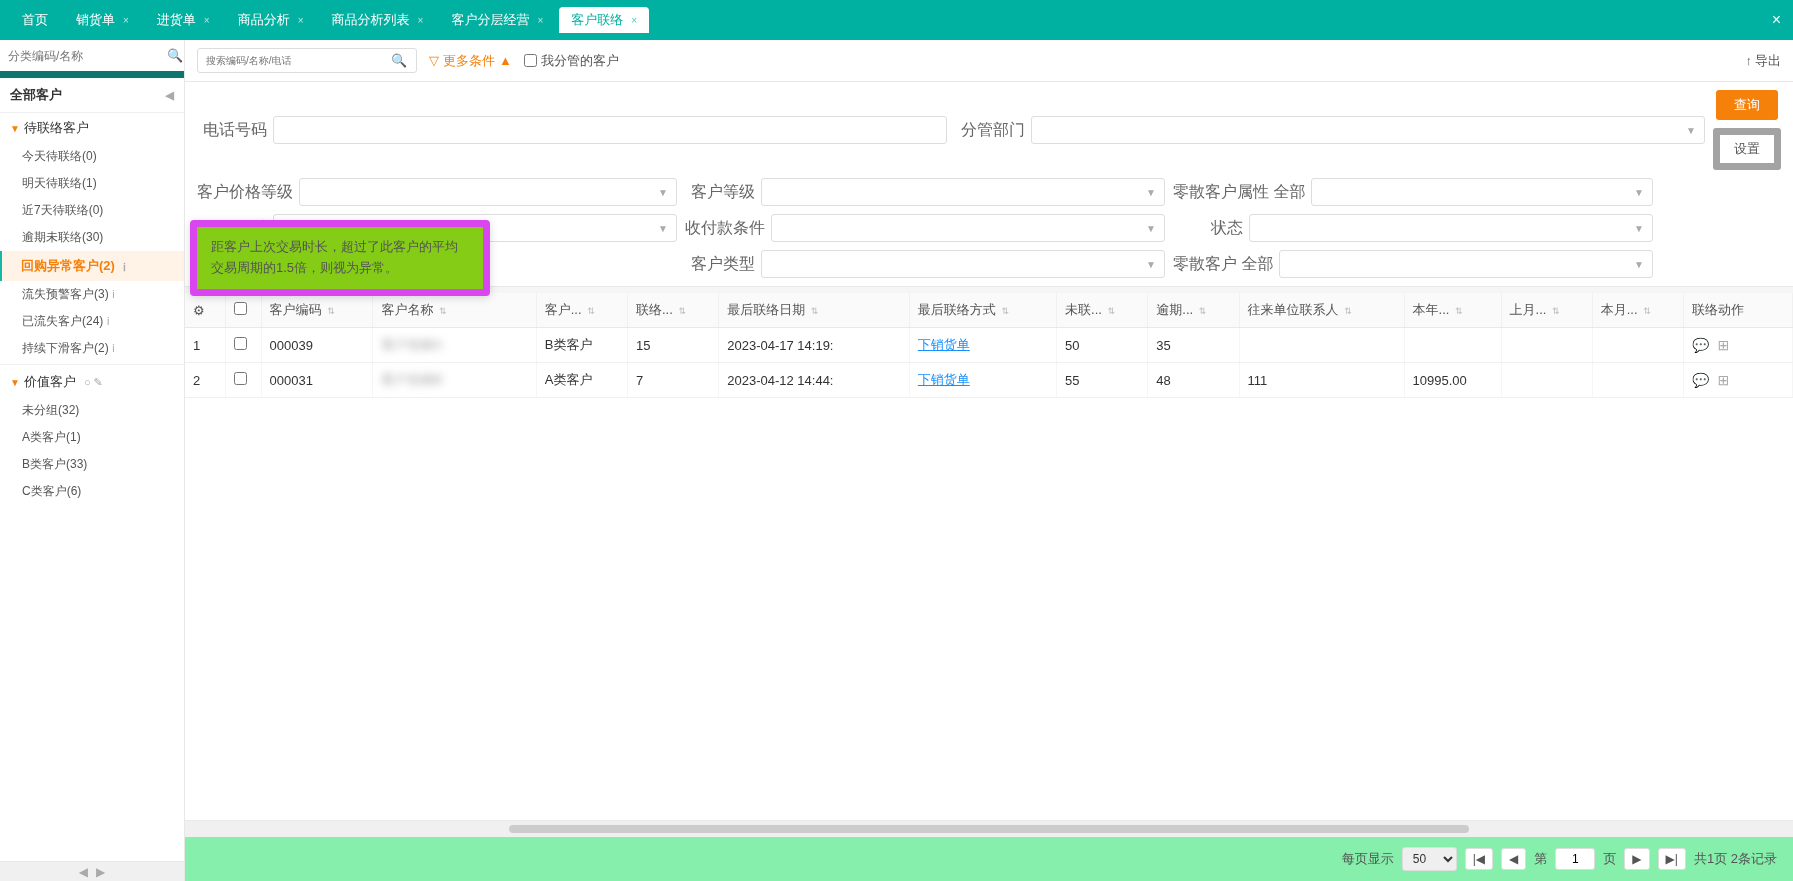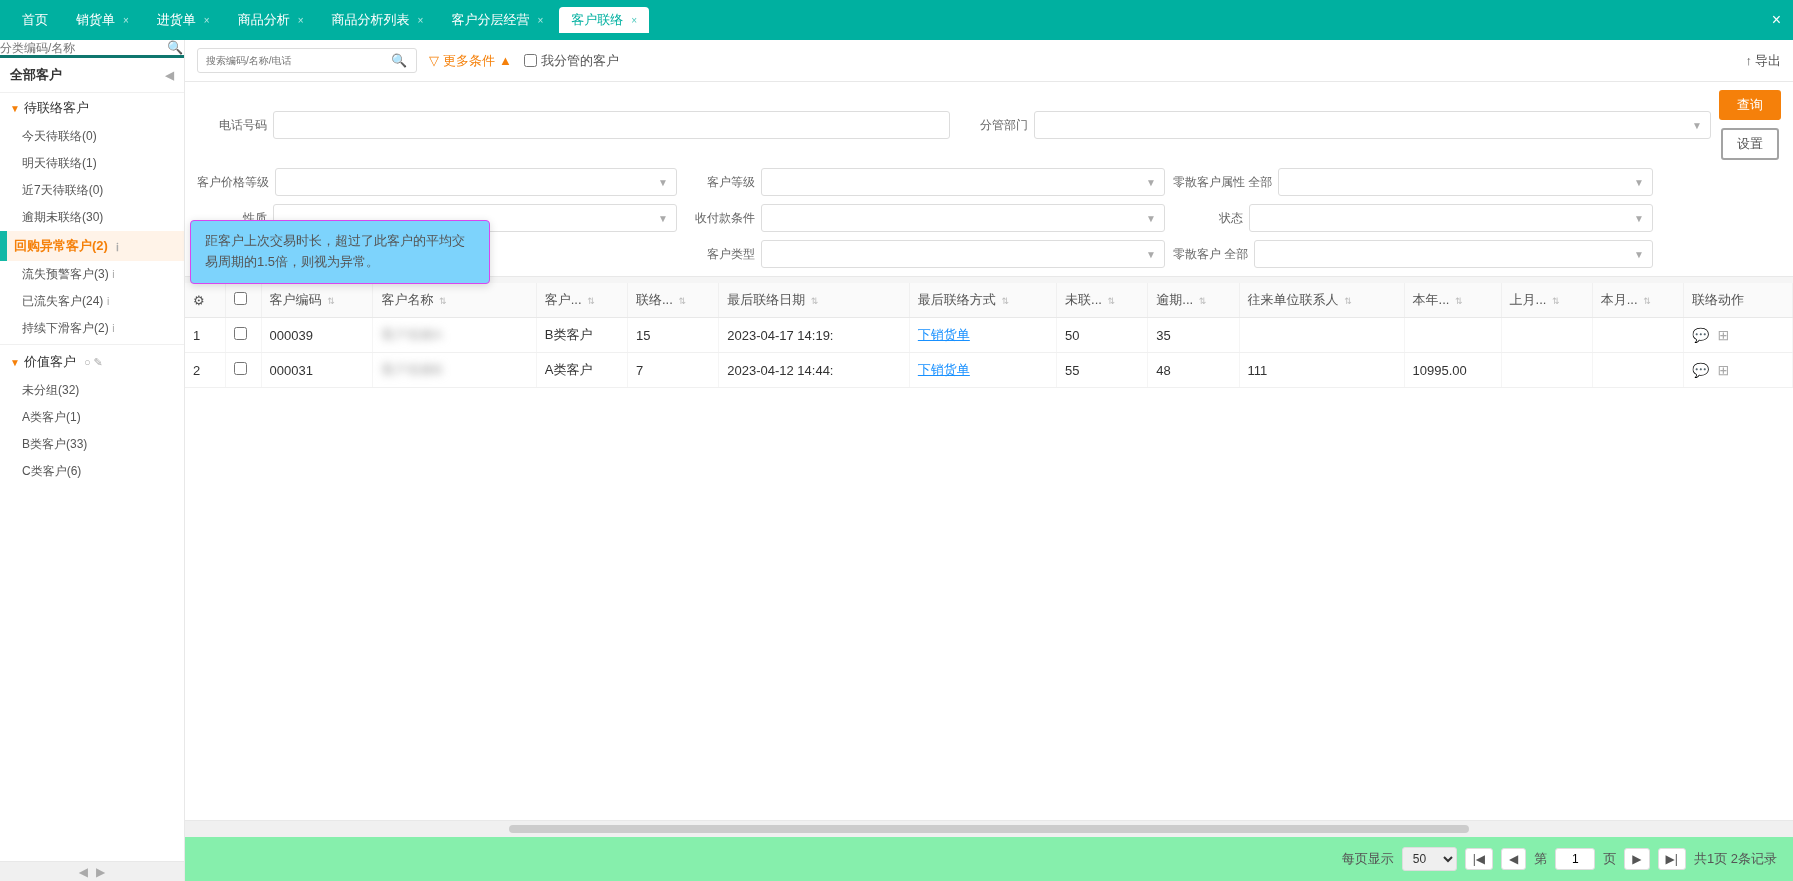--- a/index.html
+++ b/index.html
@@ -24,21 +24,21 @@
 
     
     .main-layout { display: flex; height: calc(881px - 40px); }
 
     
     .sidebar {
       width: 185px; background: #fff; border-right: 1px solid #e8e8e8;
       display: flex; flex-direction: column; overflow: hidden; flex-shrink: 0;
     }
     .sidebar-search {
-      display: flex; align-items: center; border-bottom: 3px solid #0f766e; gap: 4px;
+      display: flex; align-items: center; padding: 8px; border-bottom: 7px solid #0f766e; gap: 4px;
     }
     .sidebar-search input {
       flex: 1; border: none; outline: none; font-size: 12px; color: #666;
     }
     .sidebar-search .search-icon { color: #aaa; cursor: pointer; }
 
     .sidebar-content { flex: 1; overflow-y: auto; }
     .sidebar-group-header {
       display: flex; align-items: center; justify-content: space-between;
       padding: 8px 10px; font-weight: bold; color: #333; font-size: 13px;
@@ -97,38 +97,38 @@
     .adv-filter {
       background: #fff; padding: 8px 12px 0; border-bottom: 1px solid #e8e8e8;
       flex-shrink: 0;
     }
     .filter-row {
       display: flex; align-items: center; gap: 8px; margin-bottom: 8px;
     }
     .filter-cell {
       display: flex; align-items: center; flex: 1; gap: 6px;
     }
-    .filter-cell label { color: #666; font-size: 12px; white-space: nowrap; min-width: 70px; text-align: right; }
+    .filter-cell label { color: #666; font-size: 16px; white-space: nowrap; min-width: 70px; text-align: right; }
     .filter-select {
       flex: 1; border: 1px solid #ddd; border-radius: 3px; padding: 4px 8px;
       font-size: 12px; color: #333; display: flex; align-items: center;
       justify-content: space-between; cursor: pointer; background: #fff; min-height: 28px;
     }
     .filter-select .arrow-down { color: #aaa; font-size: 10px; }
     .filter-input {
       flex: 1; border: 1px solid #ddd; border-radius: 3px; padding: 4px 8px;
       font-size: 12px; color: #333; outline: none; min-height: 28px;
     }
     .filter-dots { color: #aaa; cursor: pointer; padding: 0 4px; }
     .query-btn {
       background: #f5800a; color: #fff; border: none; border-radius: 3px;
       padding: 6px 18px; cursor: pointer; font-size: 13px; font-weight: 500;
     }
     .settings-btn {
-      background: #fff; color: #555; border: 2px solid #a3a3a3; border-radius: 3px;
+      background: #fff; color: #555; border: 7px solid #a3a3a3; border-radius: 3px;
       padding: 5px 14px; cursor: pointer; font-size: 13px; margin-top: 4px;
     }
     .btn-group { display: flex; flex-direction: column; gap: 4px; align-items: center; }
 
     
     .table-container {
       flex: 1; background: #fff; margin: 6px 0 0 0; overflow: auto;
       display: flex; flex-direction: column;
     }
     .table-wrapper { flex: 1; overflow: auto; }
@@ -146,21 +146,21 @@
       padding: 8px 8px; color: #333; border-bottom: 1px solid #f0f0f0;
       white-space: nowrap; border-right: 1px solid #f5f5f5;
     }
     .link-text { color: #1890ff; cursor: pointer; text-decoration: underline; }
     .action-icons { display: flex; gap: 8px; }
     .action-icon { color: #aaa; cursor: pointer; font-size: 14px; }
 
     
     .tooltip-box {
       position: absolute; left: 190px; top: 220px; z-index: 100;
-      background: #7dd3fc; border: 1px solid #d946ef; border-radius: 4px;
+      background: #84cc16; border: 7px solid #d946ef; border-radius: 4px;
       padding: 10px 14px; box-shadow: 0 2px 8px rgba(0,0,0,0.15);
       font-size: 12px; color: #555; max-width: 300px;
       line-height: 1.6;
     }
 
     
     .pagination {
       display: flex; align-items: center; justify-content: flex-end;
       padding: 10px 16px; border-top: 1px solid #f0f0f0; background: #86efac;
       gap: 8px; font-size: 12px; color: #555; flex-shrink: 0;
@@ -253,21 +253,21 @@
 
       <div class="sidebar-section-title">
         <span class="arrow">▼</span>
         <span>待联络客户</span>
       </div>
       <div class="sidebar-item">今天待联络(0)</div>
       <div class="sidebar-item">明天待联络(1)</div>
       <div class="sidebar-item">近7天待联络(0)</div>
       <div class="sidebar-item">逾期未联络(30)</div>
 
-      <div class="sidebar-section-title" style="background:#fff3e8; border-left: 7px solid #14b8a6; padding-left: 7px; color:#f5800a; font-weight:600;">
+      <div class="sidebar-section-title" style="background:#fff3e8; border-left: 2px solid #14b8a6; padding-left: 19px; color:#f5800a; font-weight:600;">
         <span>回购异常客户(2)</span>
         <span style="color:#aaa;font-size:11px;margin-left:4px;">ℹ</span>
       </div>
       <div class="sidebar-item">
         流失预警客户(3) <span style="color:#aaa;font-size:11px;">ℹ</span>
       </div>
       <div class="sidebar-item">
         已流失客户(24) <span style="color:#aaa;font-size:11px;">ℹ</span>
       </div>
       <div class="sidebar-item">

